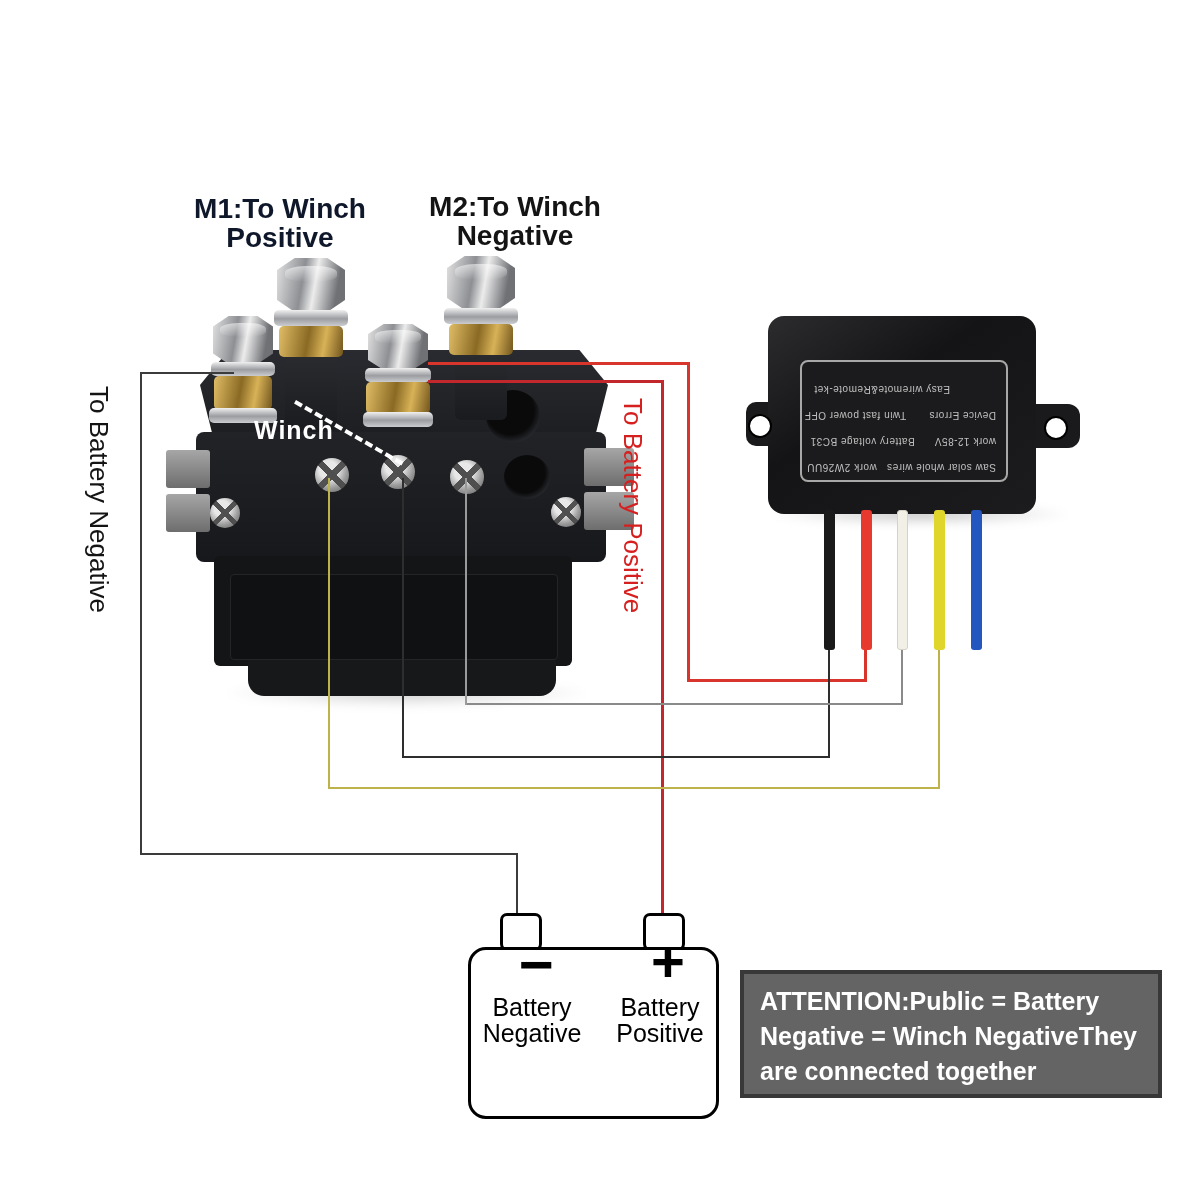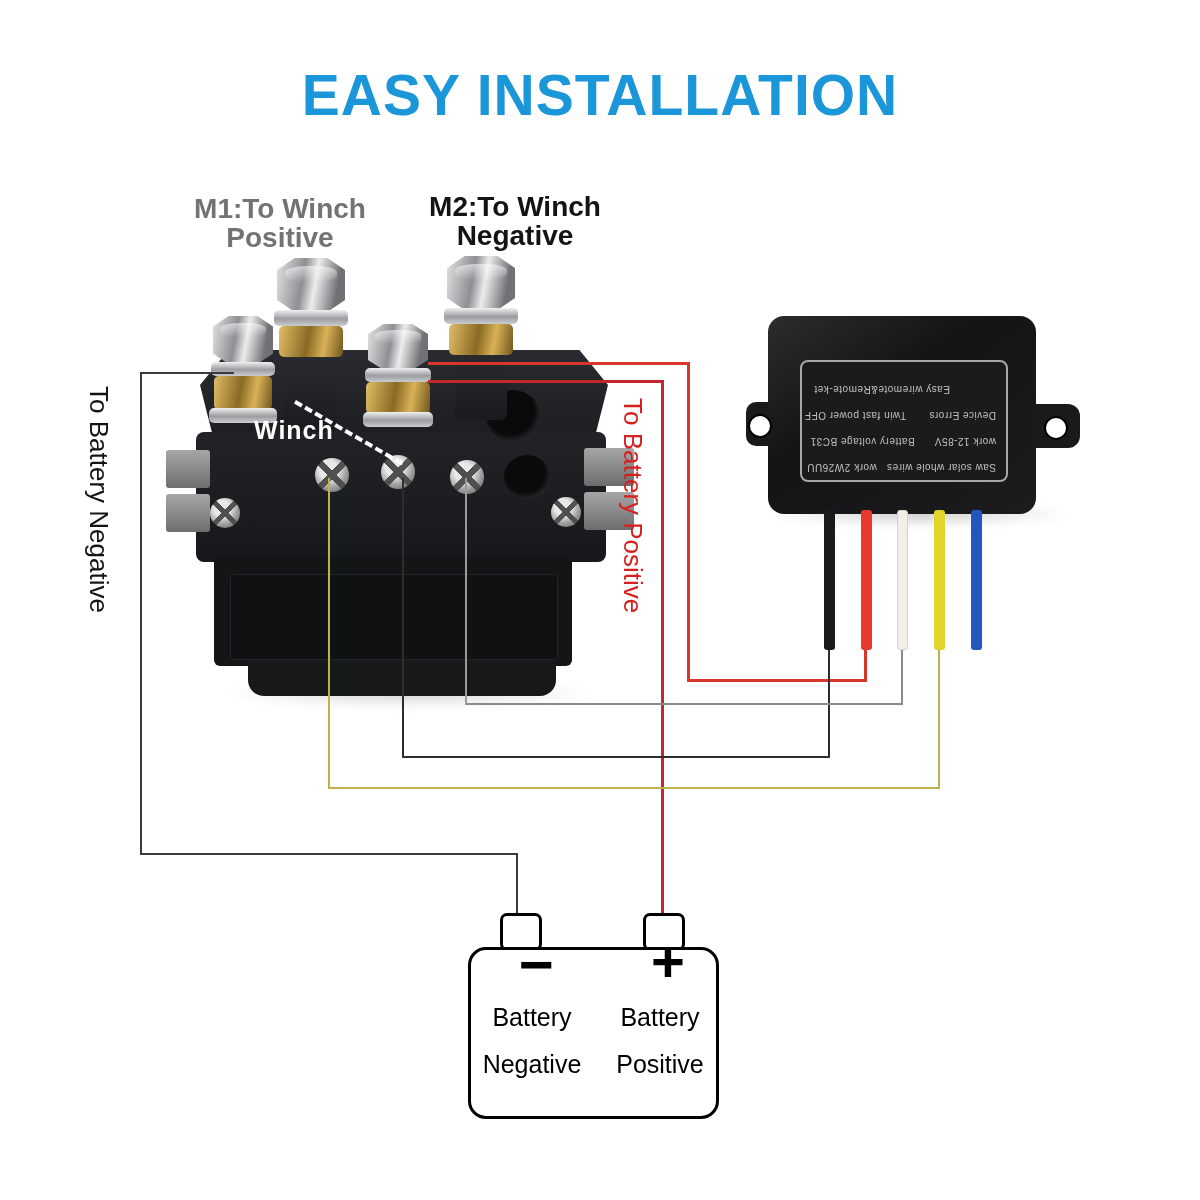--- a/index.html
+++ b/index.html
@@ -78,37 +78,36 @@
   
   .stub{position:absolute;top:510px;height:140px;width:11px;z-index:40;border-radius:3px;}
   
   #battery-box{left:468px;top:947px;width:245px;height:166px;z-index:50;background:#fff;
      border:3px solid #000;border-radius:18px;}
   .batt-post{z-index:50;width:36px;height:32px;background:#fff;border:3px solid #000;border-radius:7px;}
   #post-neg{left:500px;top:913px;}
   #post-pos{left:643px;top:913px;}
   #batt-minus{left:496px;top:930px;width:80px;text-align:center;font-size:60px;font-weight:700;z-index:51;}
   #batt-plus{left:628px;top:928px;width:80px;text-align:center;font-size:58px;font-weight:700;z-index:51;}
-  .batt-label{z-index:51;text-align:center;font-size:25px;line-height:47px;color:#000;}
+  .batt-label{z-index:51;text-align:center;font-size:25px;line-height:26px;color:#000;}
   #batt-neg-label{left:468px;top:994px;width:128px;}
   #batt-pos-label{left:596px;top:994px;width:128px;}
   
   #attention-box{left:740px;top:970px;width:422px;height:128px;z-index:50;
      border:4px solid #383838;box-sizing:border-box;}
   #attention-text{padding:10px 16px;font-size:25px;font-weight:700;line-height:35px;}
   .wireseg{position:absolute;}
 </style>
 </head>
 <body>
 
 <div id="stage">
 
-  <div id="title" class="abs" style="color: rgb(27, 150, 216);">EASY INSTALLATION</div>
-
-  <div id="m1-label" class="abs term-label pre" style="color: #737373;">M1:To Winch
+
+  <div id="m1-label" class="abs term-label pre" style="color: #0f172a;">M1:To Winch
 Positive</div>
   <div id="m2-label" class="abs term-label pre" style="color: rgb(20, 20, 20);">M2:To Winch
 Negative</div>
 
   <div id="lbl-batt-neg" class="abs vlabel" style="color: rgb(20, 20, 20);">To Battery Negative</div>
   <div id="lbl-batt-pos" class="abs vlabel" style="color: rgb(214, 32, 31);">To Battery Positive</div>
 
   <div id="sol-shadow" class="abs"></div>
   <div id="sol-top" class="abs sol"></div>
   <div id="sol-mid" class="abs sol"></div>
@@ -210,14 +209,19 @@
   <div id="post-neg" class="abs batt-post"></div>
   <div id="post-pos" class="abs batt-post"></div>
   <div id="battery-box" class="abs"></div>
   <div id="batt-minus" class="abs">−</div>
   <div id="batt-plus" class="abs">+</div>
   <div id="batt-neg-label" class="abs batt-label pre">Battery
 Negative</div>
   <div id="batt-pos-label" class="abs batt-label pre">Battery
 Positive</div>
 
+  <div id="attention-box" class="abs" style="background-color: rgb(100, 100, 100);">
+    <div id="attention-text" class="pre" style="color: rgb(255, 255, 255);">ATTENTION:Public = Battery
+Negative = Winch NegativeThey
+are connected together</div>
+  </div>
 
 </div>
 
 </body></html>

